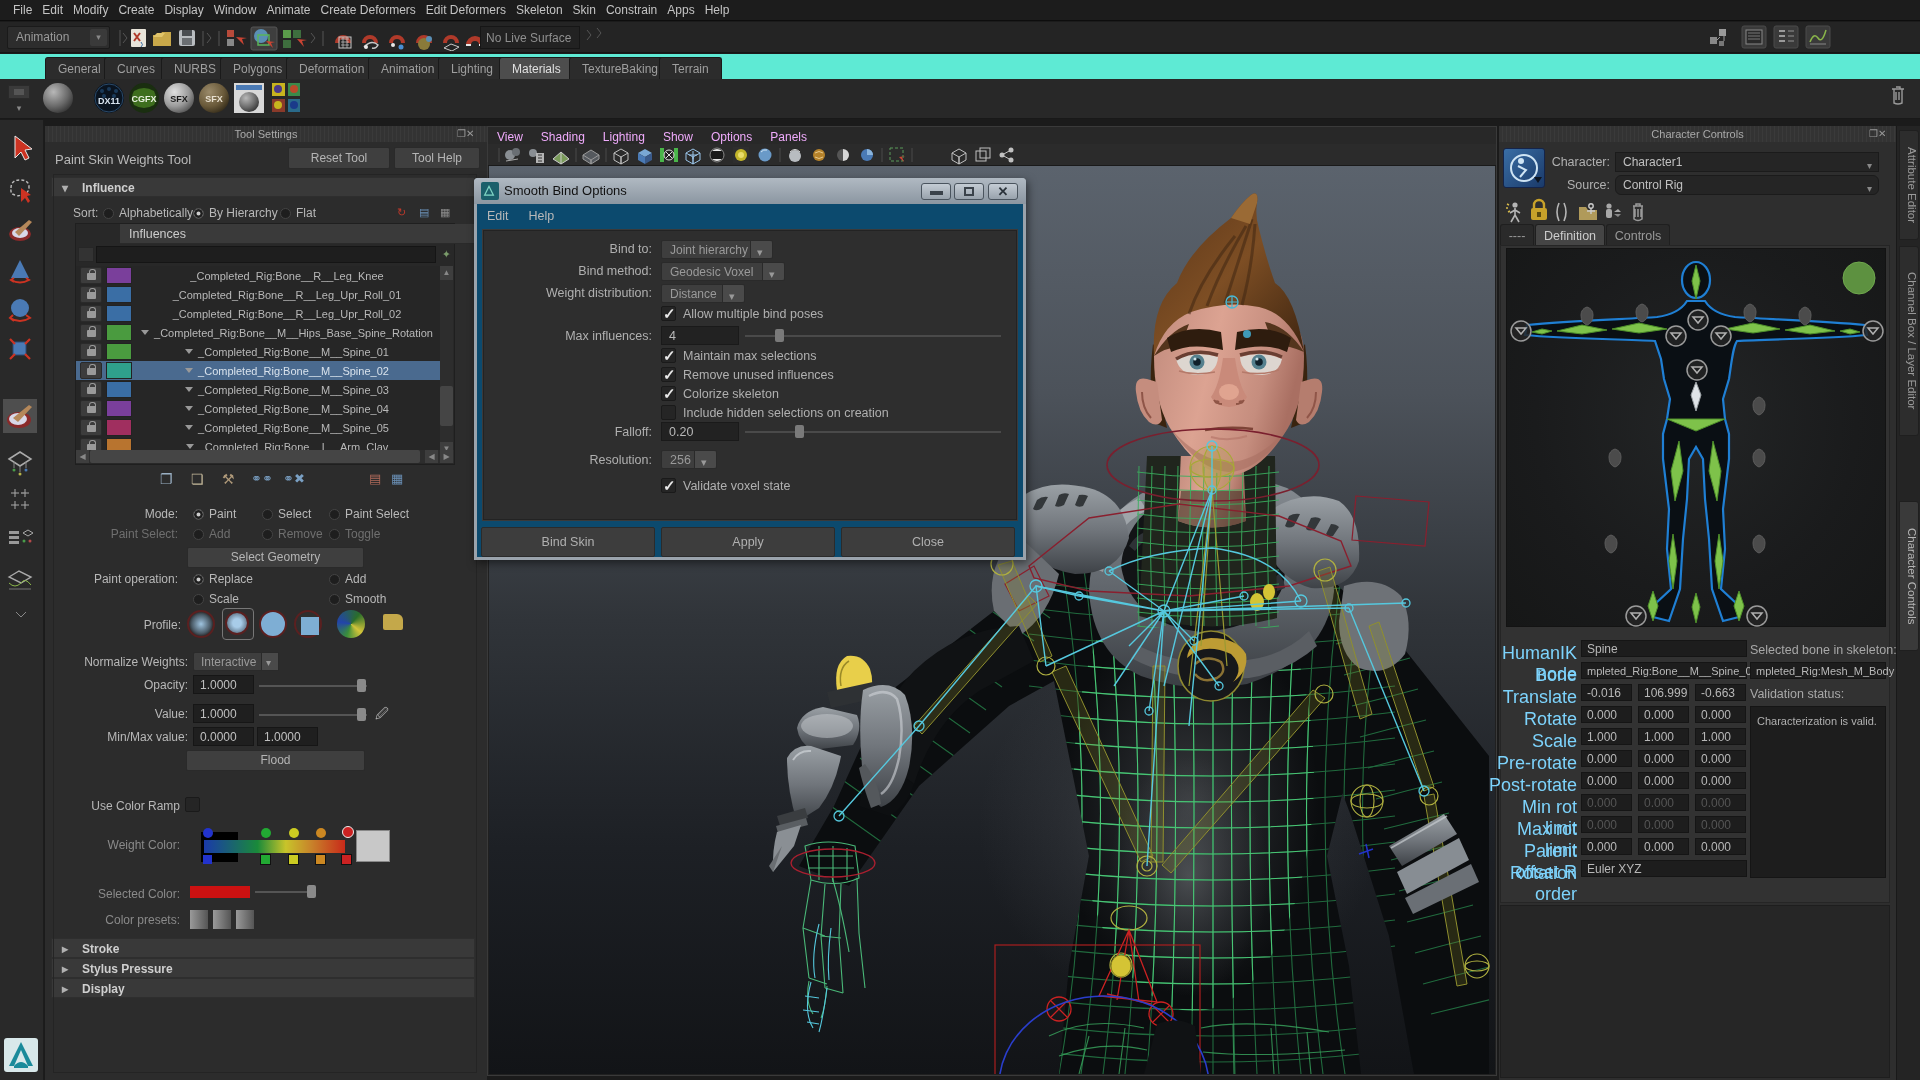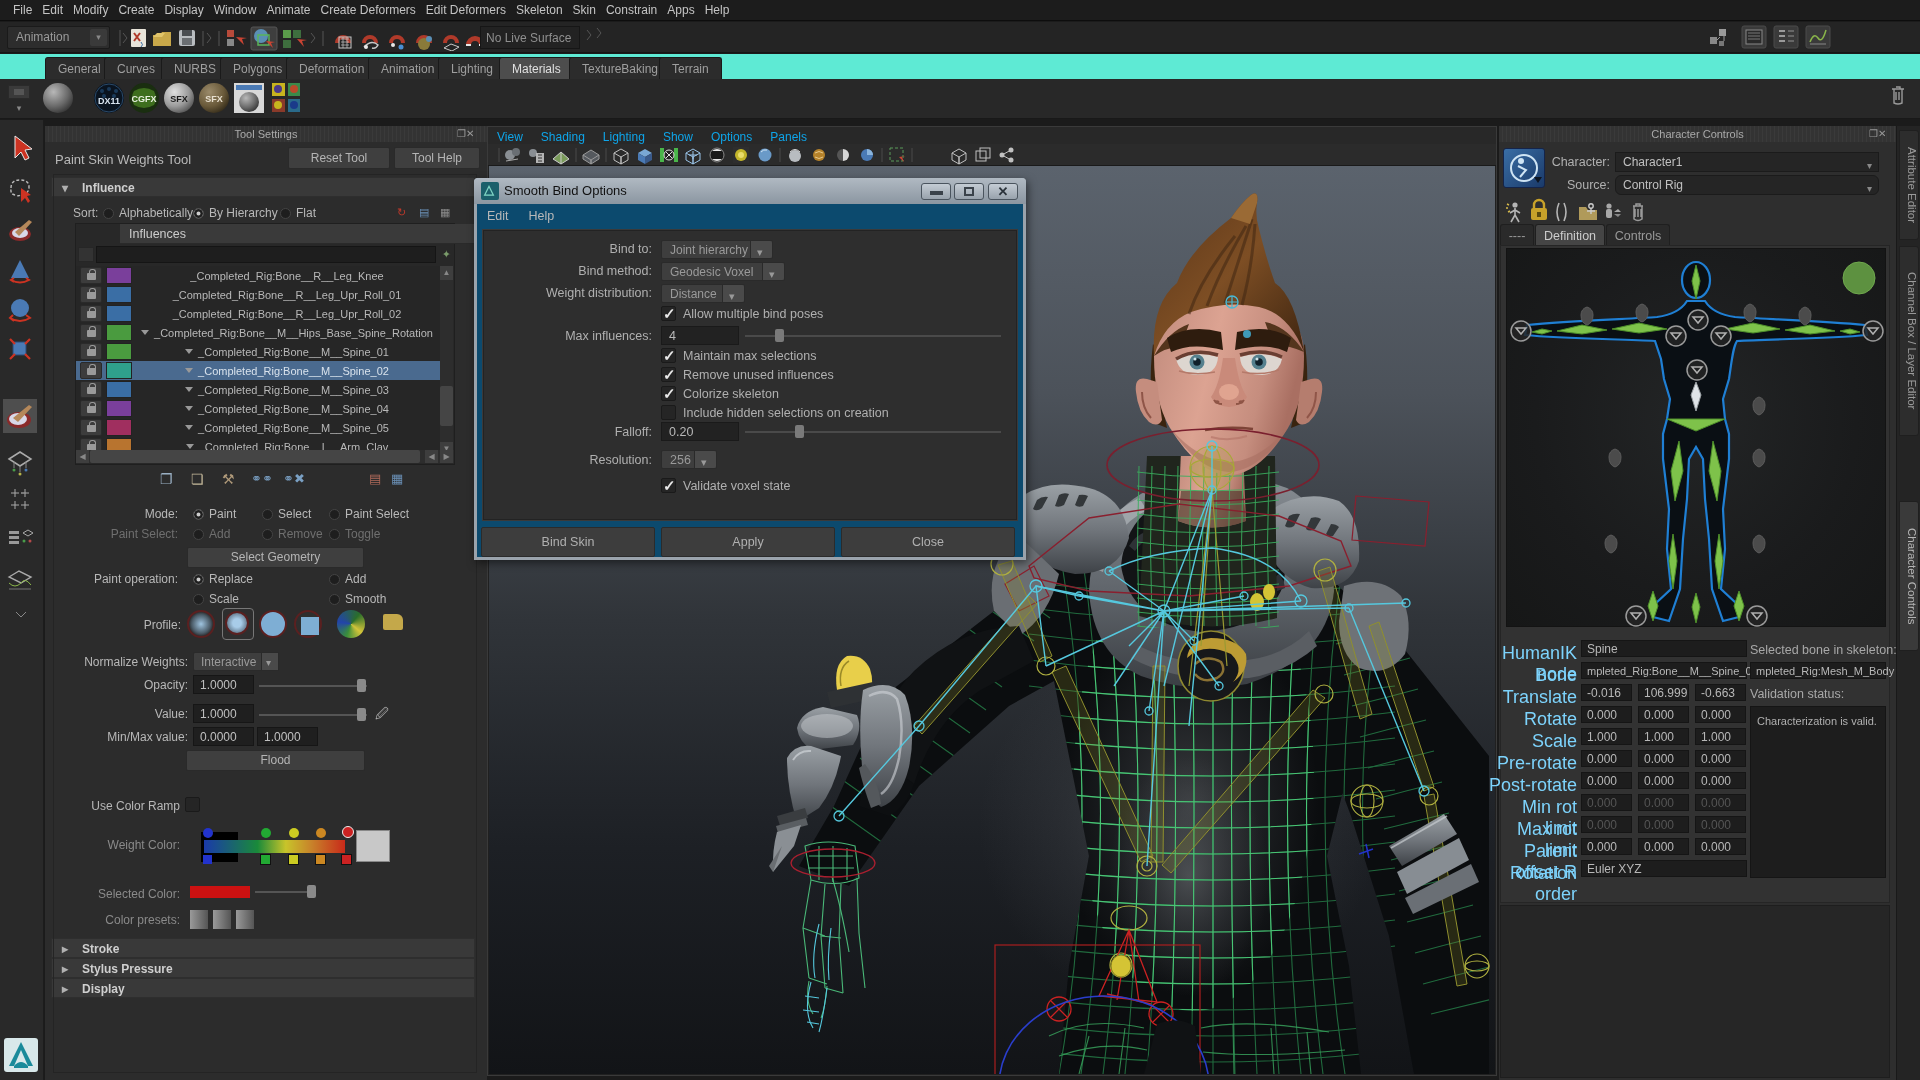--- a/index.html
+++ b/index.html
@@ -43,21 +43,21 @@
 .lrow .lt { position:absolute; left:60px; right:4px; top:0; height:20px; color:#b8b8b8; font-size:11px; line-height:20px; text-align:center; white-space:nowrap; overflow:hidden; }
 .lrow { border-bottom:1px solid #222; background:#262626; }
 .lrow.sel { background:#4a6a8f; }
 .lrow.sel .lt { color:#d8e2ec; }
 .lrow .lock i { position:absolute; left:6px; top:5px; width:9px; height:7px; background:#9a9a9a; border-radius:1px; }
 .lrow .lock:before { content:""; position:absolute; left:8px; top:1px; width:5px; height:5px; border:1.5px solid #9a9a9a; border-bottom:none; border-radius:3px 3px 0 0; }
 .lt .tw { display:inline-block; width:0; height:0; border-left:4px solid transparent; border-right:4px solid transparent; border-top:5px solid #999; margin-right:5px; vertical-align:2px; }
 
 #viewport { left:487px; top:126px; width:1010px; height:950px; background:#202020; border:1px solid #3a3a3a; }
 #vpmenu { position:absolute; left:0; top:0; width:100%; height:17px; background:#282828; }
-#vpmenu span { display:inline-block; color:#0ea5e9; font-size:12px; margin:0 9px; line-height:17px; }
+#vpmenu span { display:inline-block; color:#f0abfc; font-size:12px; margin:0 9px; line-height:17px; }
 #vpicons { position:absolute; left:0; top:17px; width:100%; height:22px; background:#2b2b2b; border-bottom:1px solid #1a1a1a; }
 #vp3d { position:absolute; left:1px; top:39px; width:1006px; height:908px; }
 
 #charpanel { left:1499px; top:126px; width:397px; height:954px; background:#2e2e2e; }
 #charpanel .title { position:absolute; left:0; top:0; width:100%; height:16px; background:repeating-linear-gradient(90deg,#333 0 3px,#3a3a3a 3px 4px); color:#aaaaaa; font-size:11px; text-align:center; line-height:16px; }
 .cclabel { position:absolute; color:#b0b0b0; font-size:12.5px; text-align:right; }
 .ccfield { position:absolute; background:#252525; border:1px solid #1b1b1b; color:#c0c0c0; font-size:12px; padding-left:7px; }
 .ntab { position:absolute; top:98px; height:22px; background:#2a2a2a; border:1px solid #1f1f1f; border-bottom:none; color:#999; font-size:12.5px; line-height:22px; text-align:center; border-radius:3px 3px 0 0; }
 .ntab.active { background:#454545; color:#cccccc; }
 .trow-label { position:absolute; color:#7dd3fc; font-size:18px; text-align:right; width:90px; }

